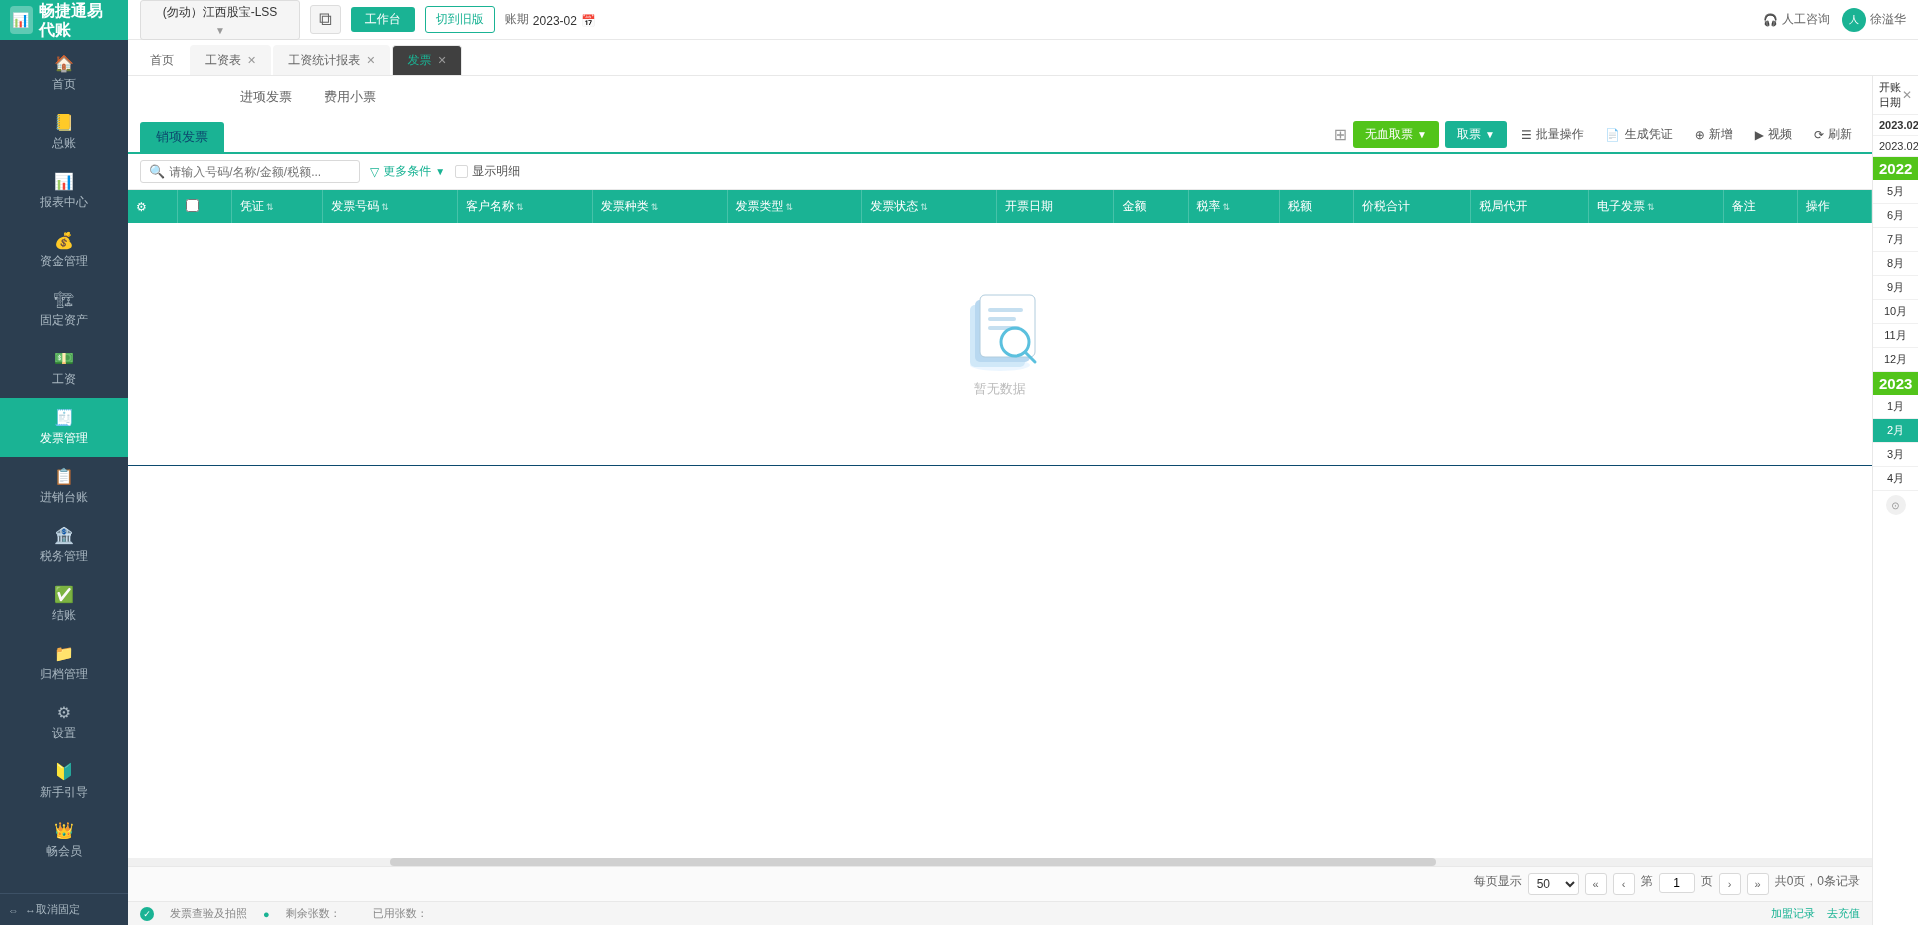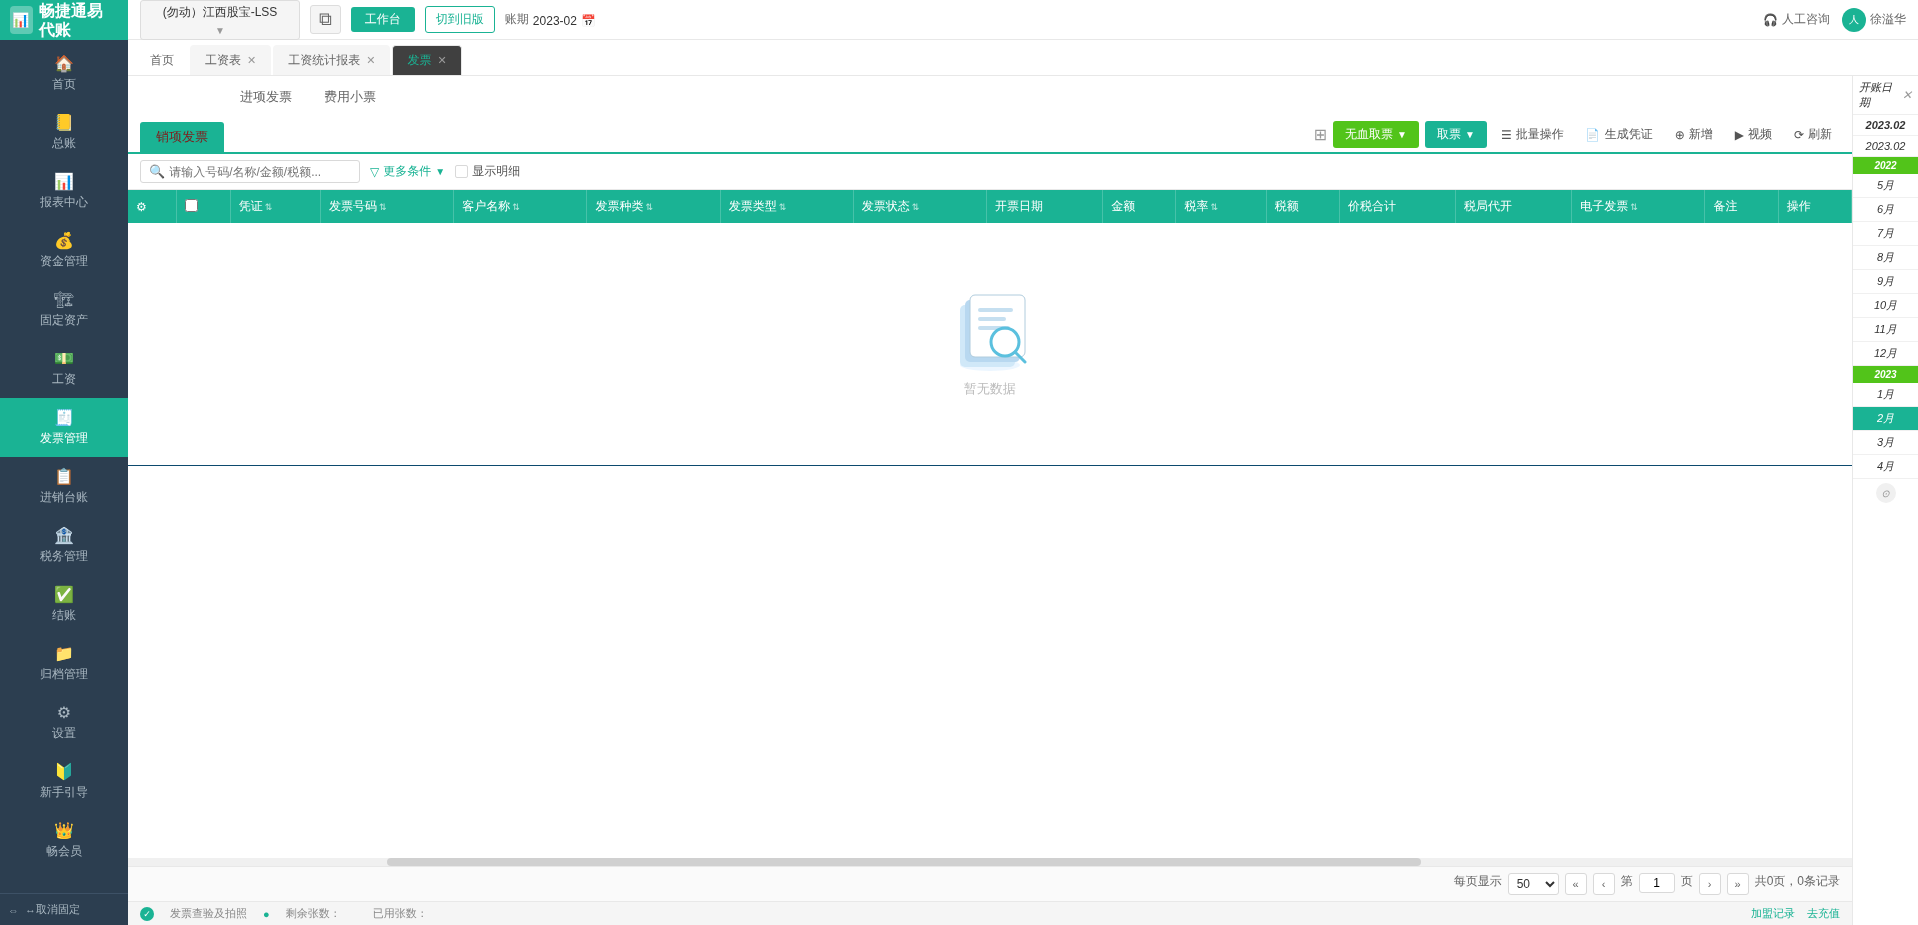--- a/index.html
+++ b/index.html
@@ -229,21 +229,21 @@
     .sub-tab {
       padding: 6px 16px;
       font-size: 13px;
       color: #666;
       cursor: pointer;
       border-radius: 3px 3px 0 0;
       position: relative;
     }
     .sub-tab.active {
       background: #1ab394;
-      color: #7f1d1d;
+      color: #0c4a6e;
       margin-top: 40px;
     }
     .btn-green {
       background: #52c41a;
       color: white;
       border: none;
       border-radius: 3px;
       padding: 5px 12px;
       cursor: pointer;
       font-size: 12px;
@@ -429,42 +429,41 @@
       align-items: center;
       justify-content: center;
       color: white;
       font-size: 9px;
     }
     .bottom-links { margin-left: auto; display: flex; gap: 12px; }
     .bottom-link { color: #1ab394; cursor: pointer; text-decoration: none; }
 
     
     .date-side-panel {
-      width: 66px;
+      width: 46px;
       background: #fff;
       border-left: 1px solid #e8e8e8;
       display: flex;
       flex-direction: column;
       overflow-y: auto;
       flex-shrink: 0;
       position: relative;
-      font-style: italic;
     }
     .date-entry {
       padding: 4px 6px;
       font-size: 11px;
       color: #333;
       cursor: pointer;
       text-align: center;
       border-bottom: 1px solid #f0f0f0;
     }
     .date-entry.active { background: #1ab394; color: white; }
     .date-year-label {
       padding: 3px 6px;
-      font-size: 10px;
+      font-size: 15px;
       font-weight: bold;
       color: white;
       background: #52c41a;
       text-align: center;
     }
     .side-close-btn {
       width: 20px;
       height: 20px;
       background: #f0f0f0;
       border-radius: 50%;

